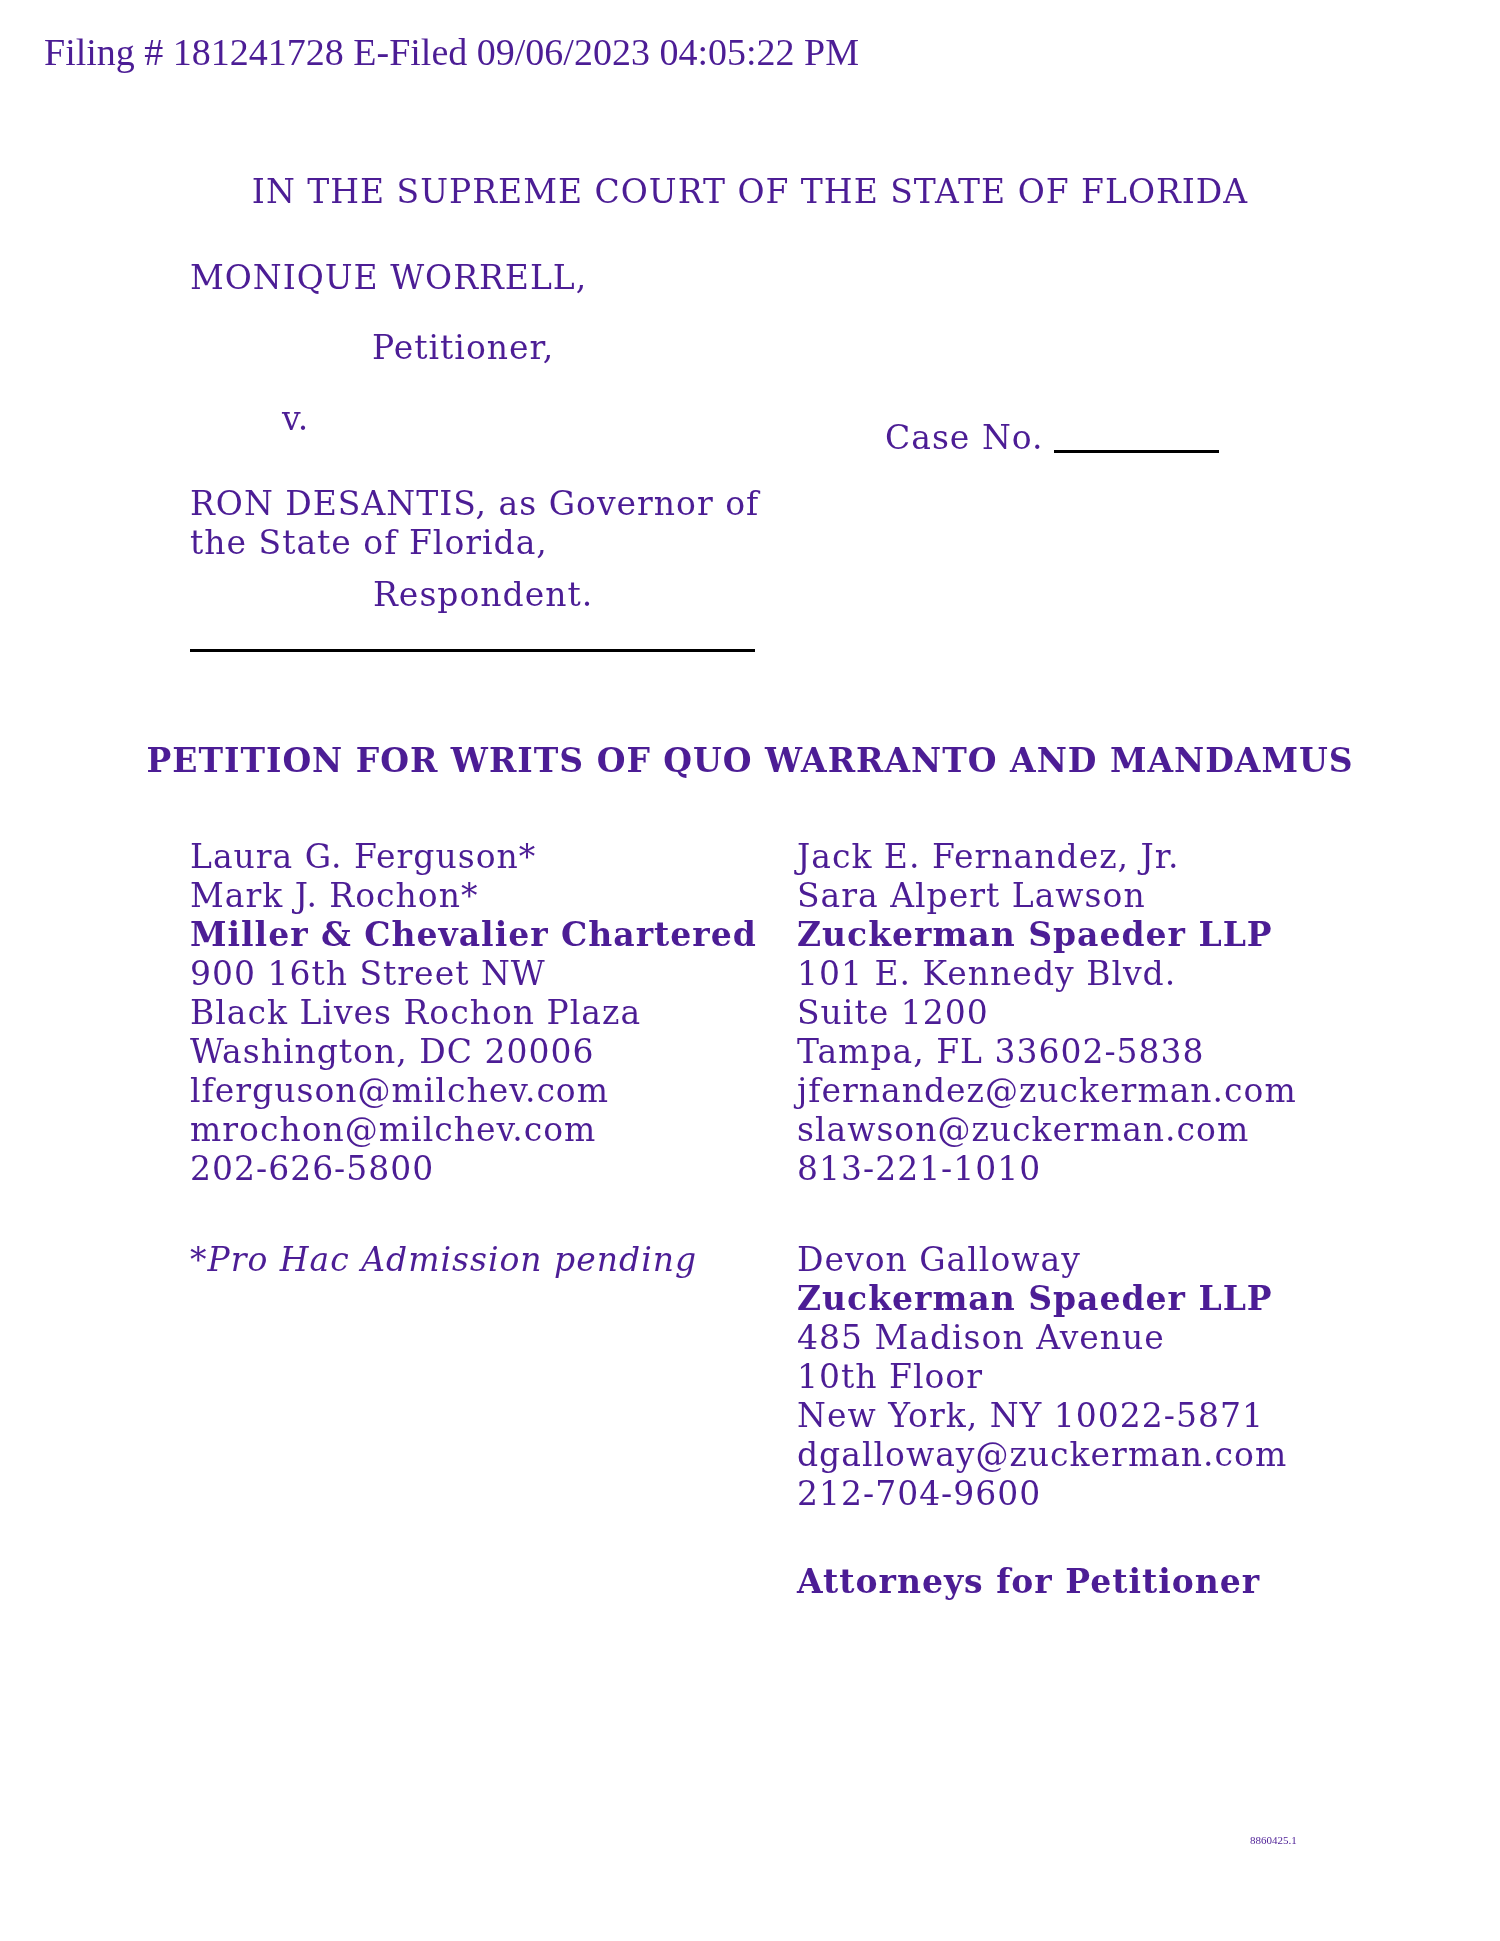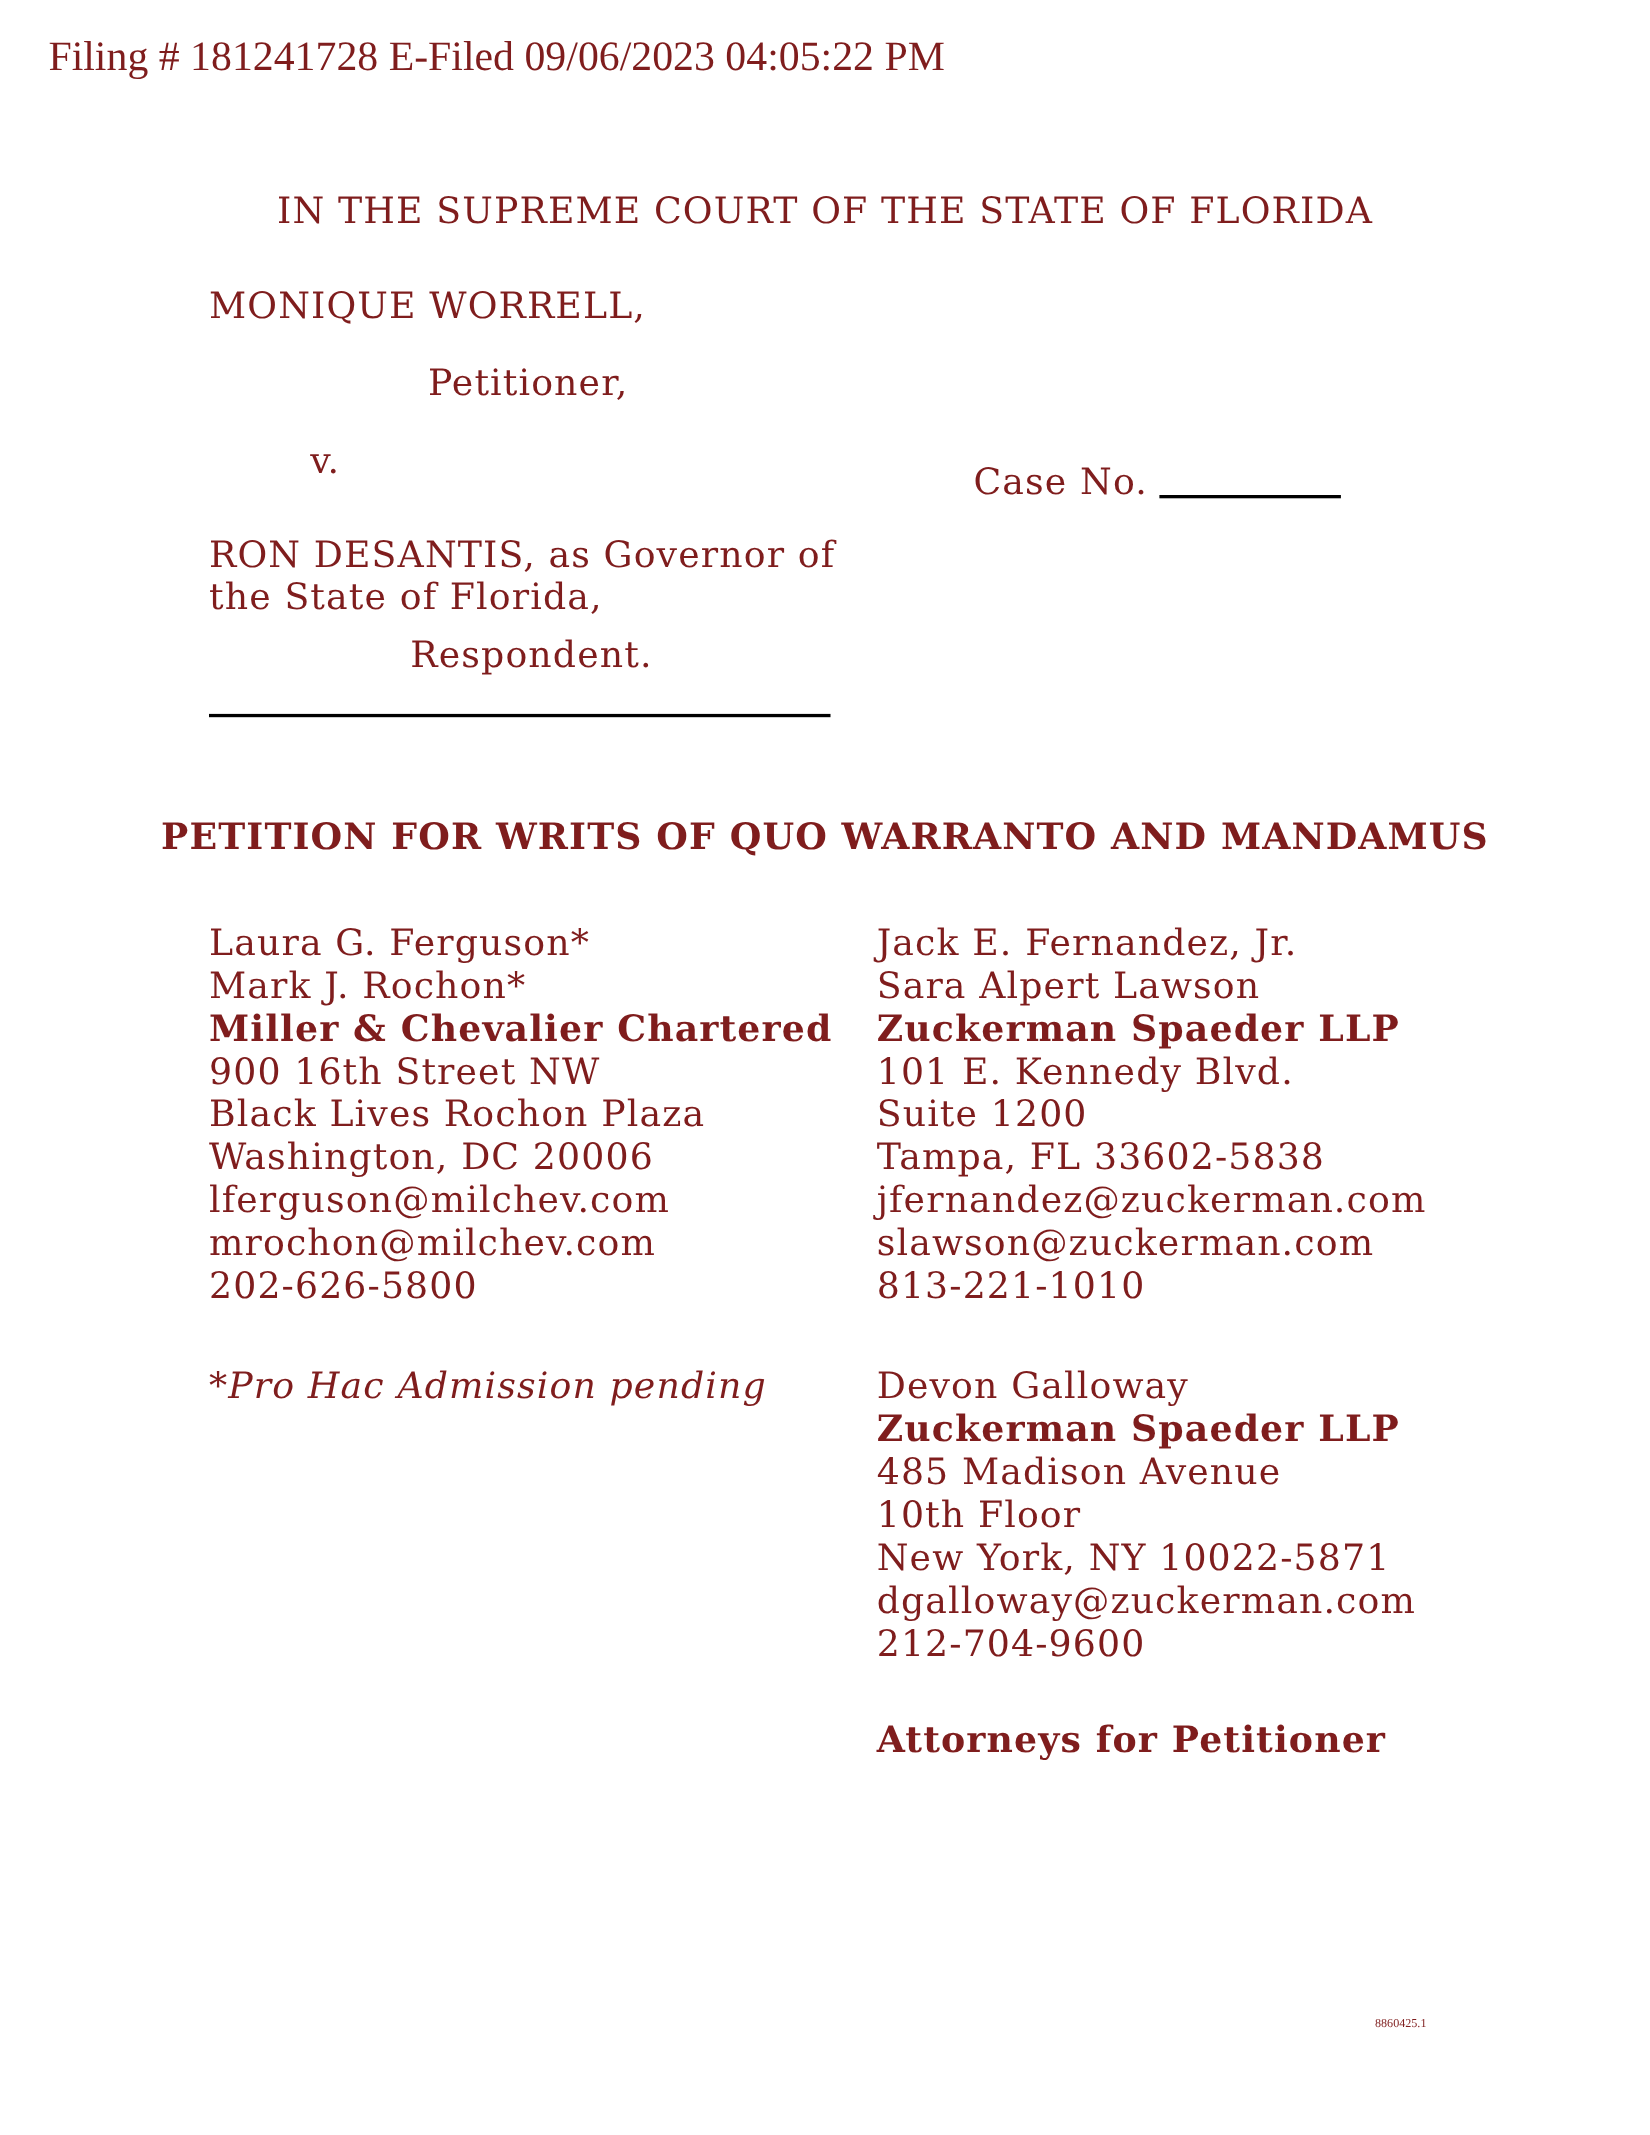--- a/index.html
+++ b/index.html
@@ -5,21 +5,21 @@
   html, body {
     margin: 0;
     padding: 0;
     background: #ffffff;
   }
   .page {
     position: relative;
     width: 1500px;
     height: 1941px;
     background: #ffffff;
-    color: #7f1d1d;
+    color: #4c1d95;
     font-family: "DejaVu Serif", serif;
     font-size: 33px;
     line-height: 39px;
     letter-spacing: 1px;
     overflow: hidden;
   }
   .abs { position: absolute; }
   .filing-stamp {
     left: 44px;
     top: 30px;
@@ -30,21 +30,21 @@
     white-space: nowrap;
   }
   .court-title {
     left: 0;
     top: 172px;
     width: 1500px;
     text-align: center;
     white-space: nowrap;
   }
   .petitioner-name { left: 190px; top: 258px; white-space: nowrap; }
-  .petitioner-role { left: 389px; top: 328px; white-space: nowrap; }
+  .petitioner-role { left: 372px; top: 328px; white-space: nowrap; }
   .versus          { left: 282px; top: 399px; white-space: nowrap; }
   .case-no         { left: 885px; top: 418px; white-space: nowrap; }
   .blank-line {
     display: inline-block;
     width: 165px;
     border-bottom: 3px solid #000;
     position: relative;
     top: 4px;
     margin-left: 10px;
   }

